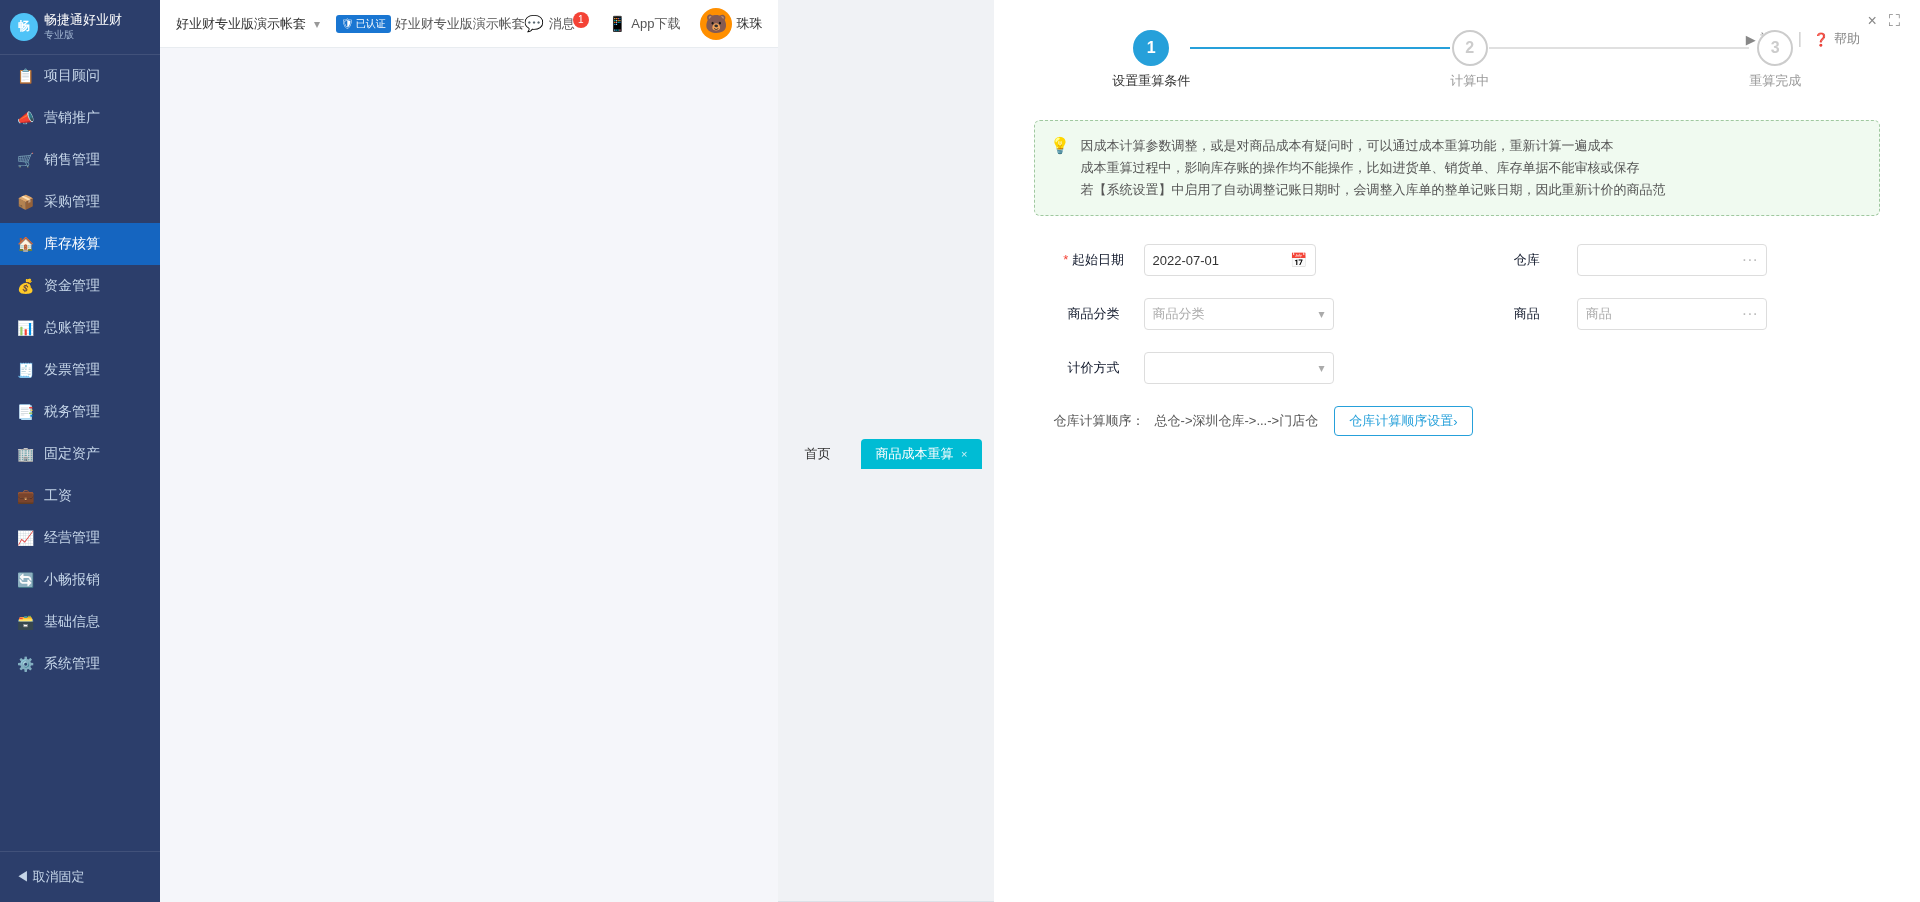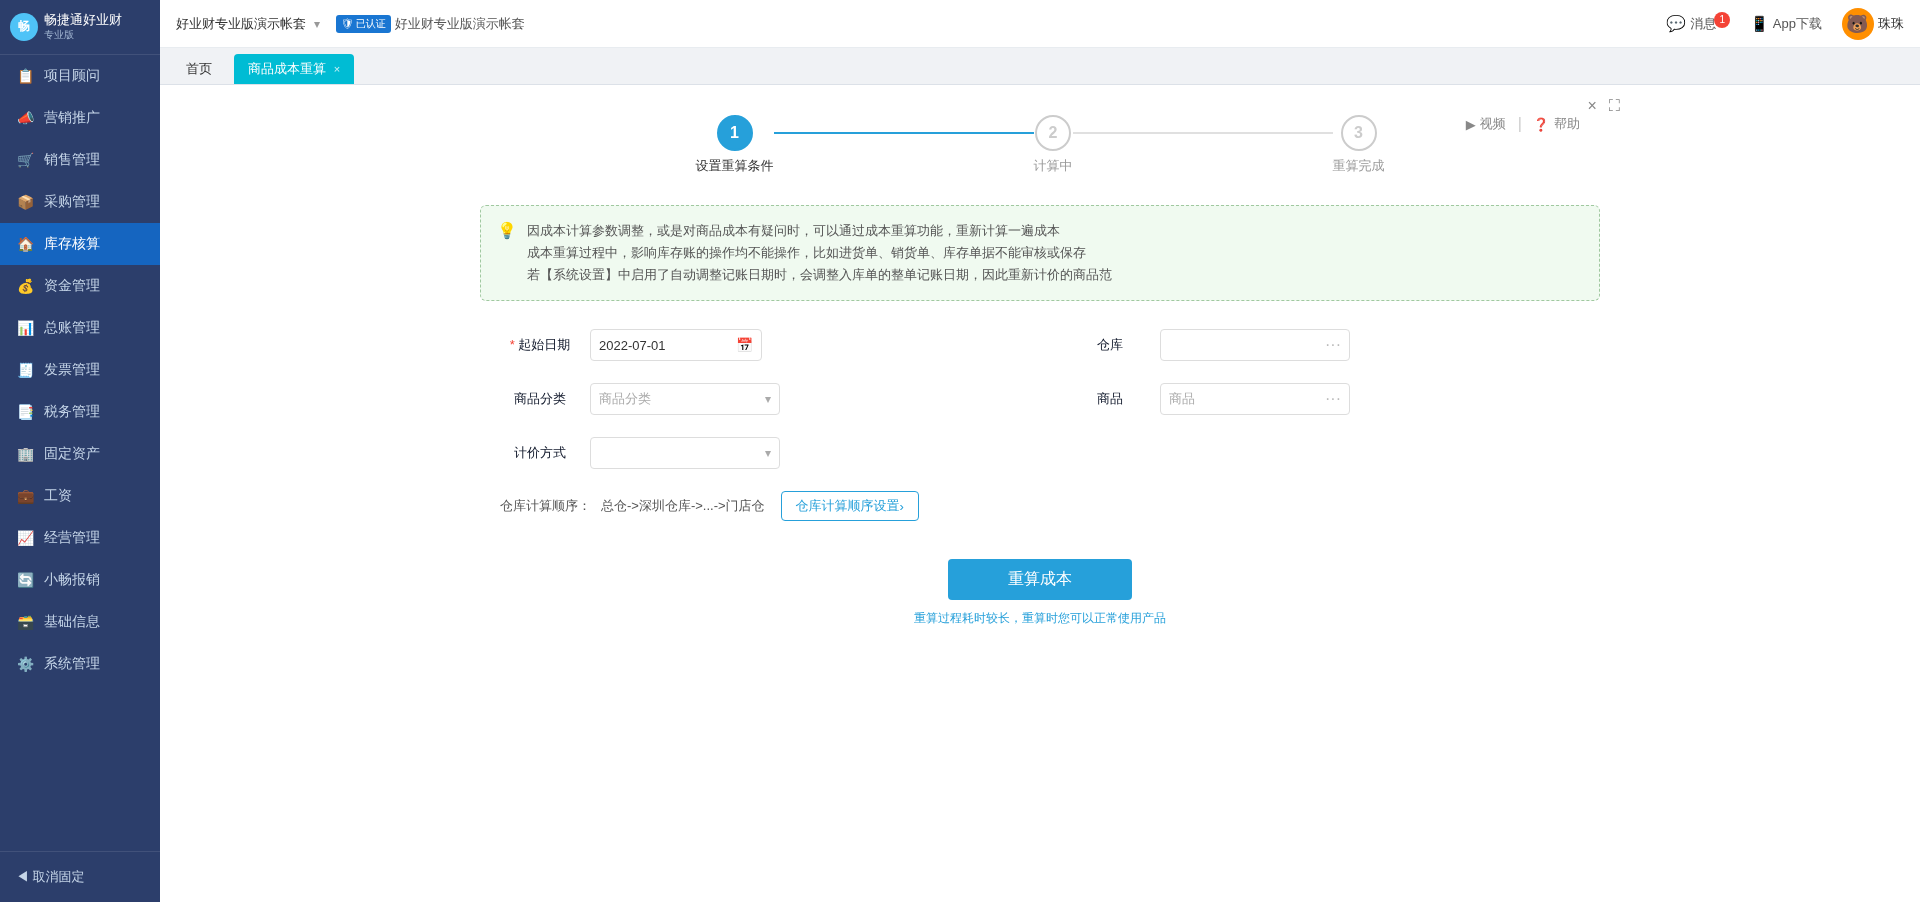--- a/index.html
+++ b/index.html
@@ -57,21 +57,21 @@
       padding: 8px 16px;
       color: #c5d5e8;
       cursor: pointer;
       font-size: 13px;
     }
 
     
     .main {
       flex: 1;
       display: flex;
-      flex-direction: column;
+      flex-direction: row;
       height: 100%;
       overflow: hidden;
     }
 
     
     .topbar {
       background: white;
       display: flex;
       align-items: center;
       padding: 0 16px;
@@ -132,21 +132,21 @@
       display: flex; align-items: center; justify-content: center;
       overflow: hidden;
     }
 
     
     .tabbar {
       background: #f0f2f5;
       display: flex;
       align-items: center;
       padding: 6px 12px 0;
-      gap: 8px;
+      gap: 17px;
       border-bottom: 1px solid #dce1e8;
     }
     .tab {
       padding: 6px 14px;
       font-size: 13px;
       border-radius: 4px 4px 0 0;
       cursor: pointer;
       color: #555;
       background: transparent;
     }
@@ -600,20 +600,16 @@
         <div class="warehouse-row">
           <span class="warehouse-label">仓库计算顺序：</span>
           <span class="warehouse-value">总仓-&gt;深圳仓库-&gt;...-&gt;门店仓</span>
           <button class="warehouse-btn">
             <span>仓库计算顺序设置</span>
             <span>›</span>
           </button>
         </div>
       </div>
 
-      <div class="recalc-section">
-        <button class="recalc-btn">重算成本</button>
-        <div class="recalc-note">重算过程耗时较长，重算时您可以正常使用产品</div>
-      </div>
 
     </div>
   </div>
 </div>
 
 </body></html>

